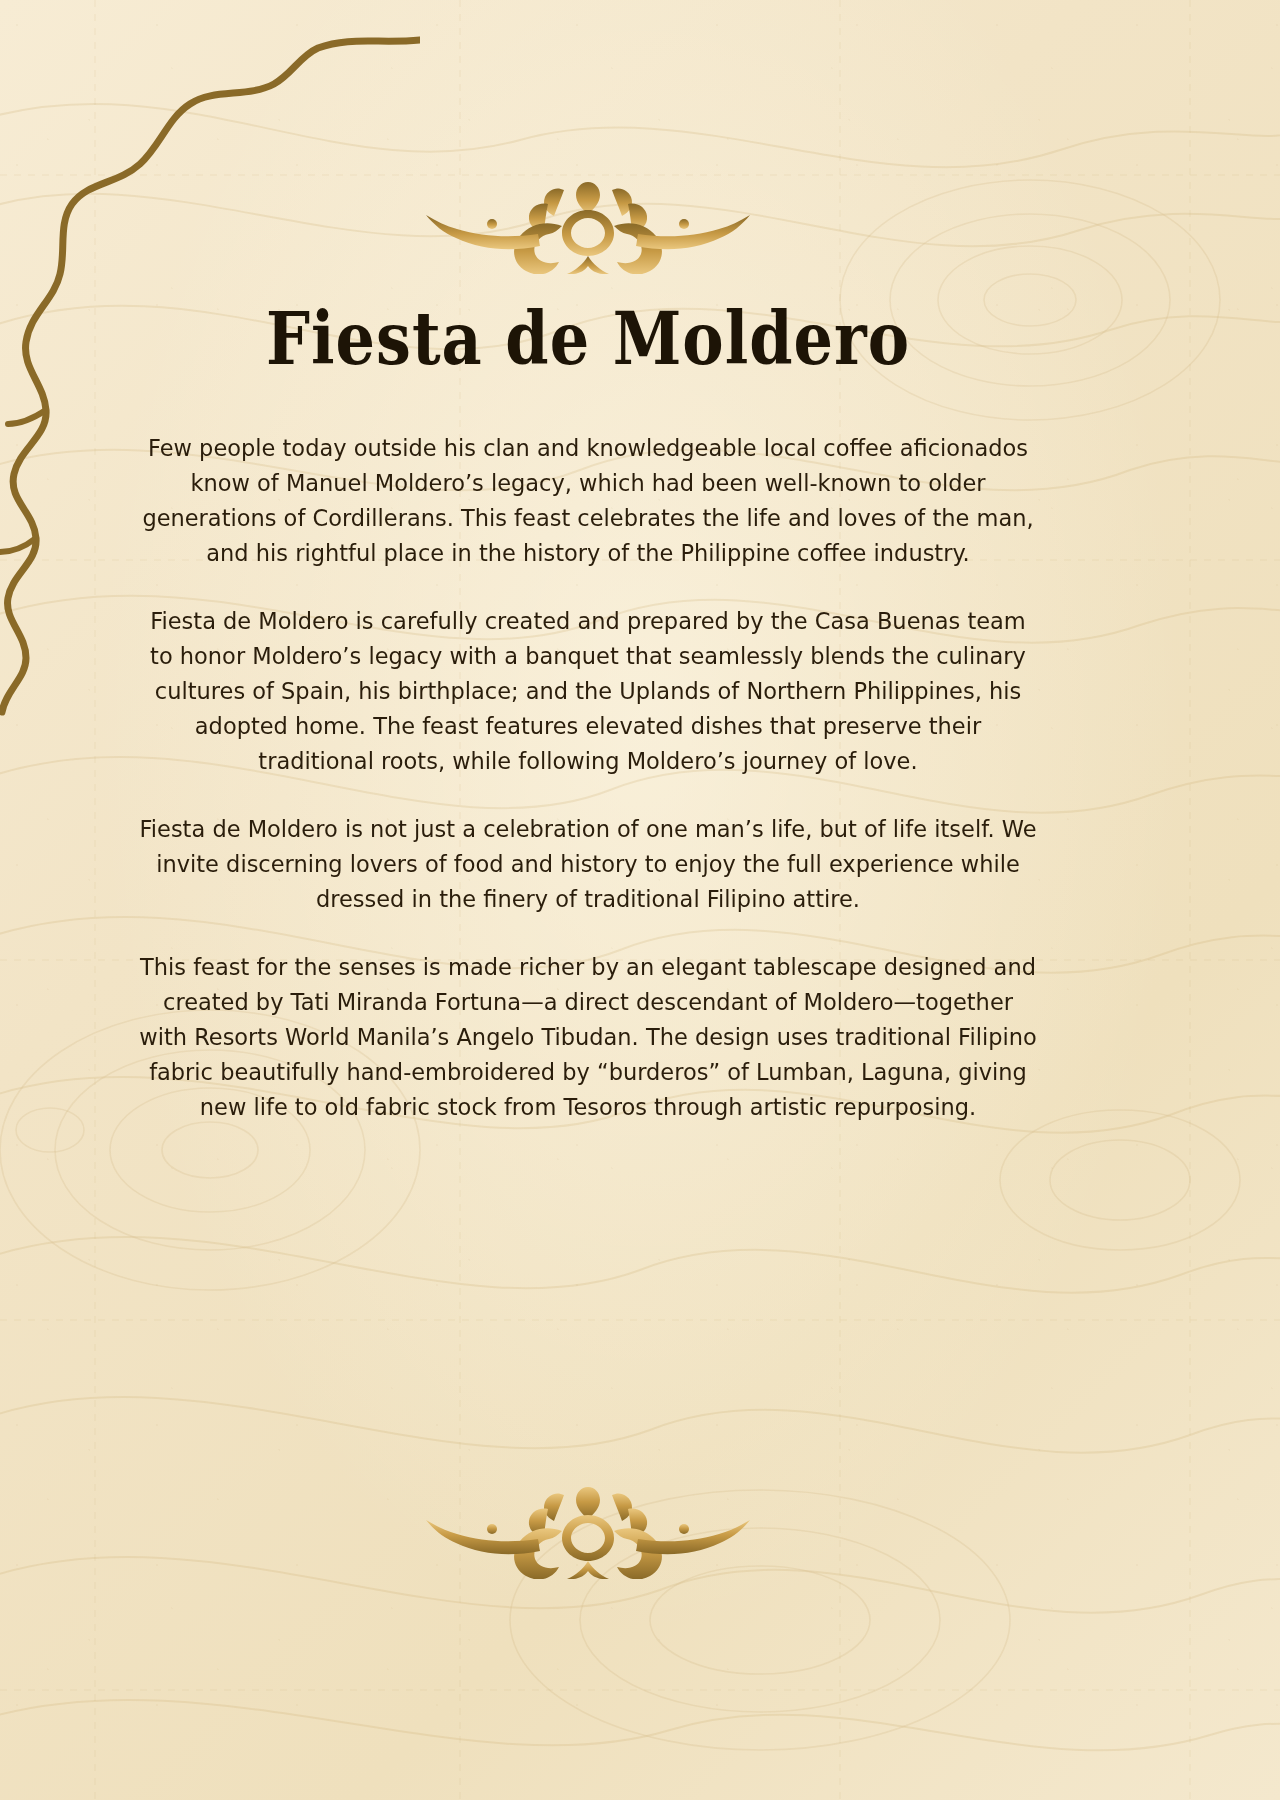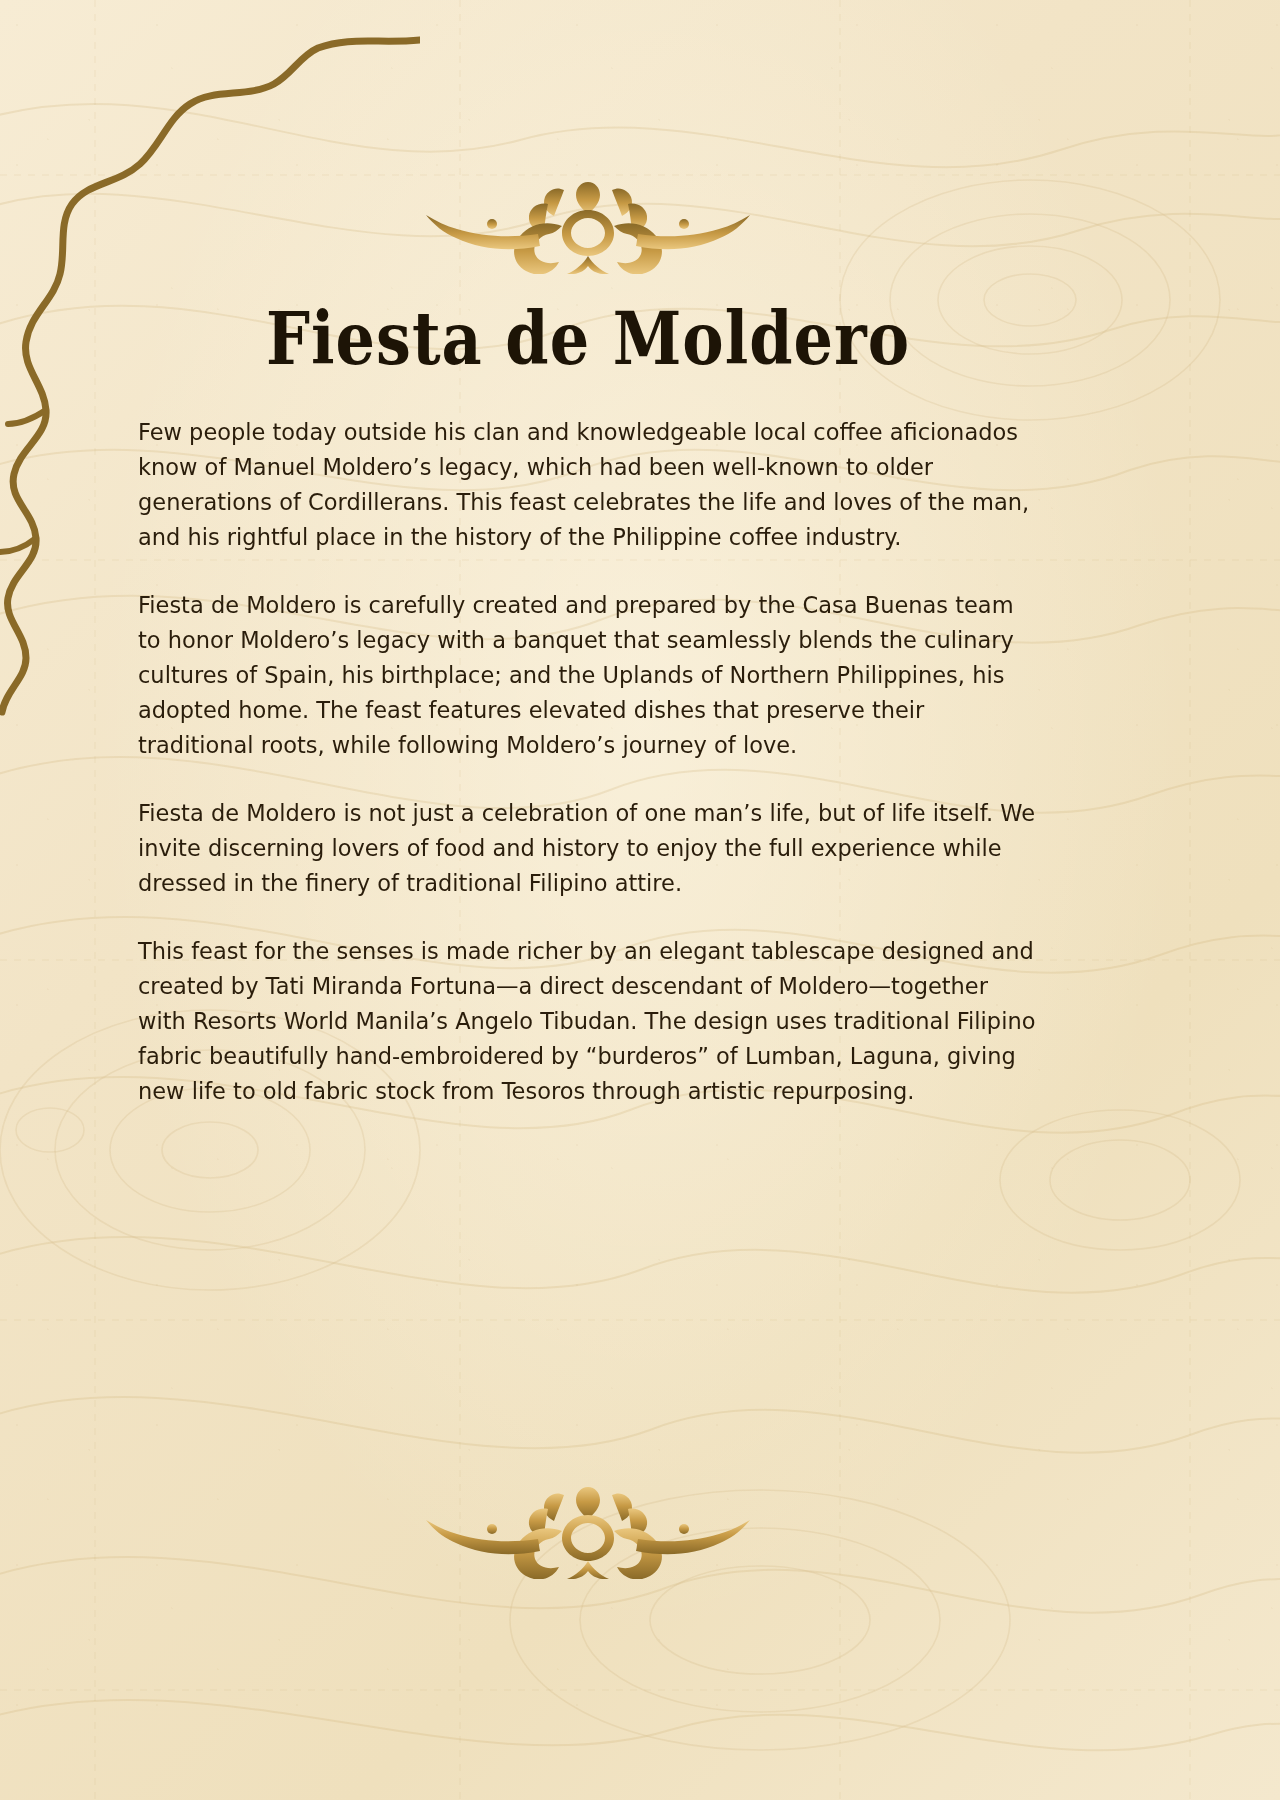--- a/index.html
+++ b/index.html
@@ -89,22 +89,23 @@
     font-weight: 700;
     font-size: 62px;
     letter-spacing: 1px;
     color: #1d1406;
     text-align: center;
     transform: scaleY(1.18);
     transform-origin: center top;
   }
 
   .body-text {
-    margin-top: 46px;
+    margin-top: 62px;
     width: 900px;
+    text-align: center;
     color: #2a1d0b;
     font-size: 22.5px;
     line-height: 35px;
     font-family: "DejaVu Sans", sans-serif;
   }
   .body-text p {
     margin: 0 0 33px 0;
   }
   .body-text p:last-child {
     margin-bottom: 0;

